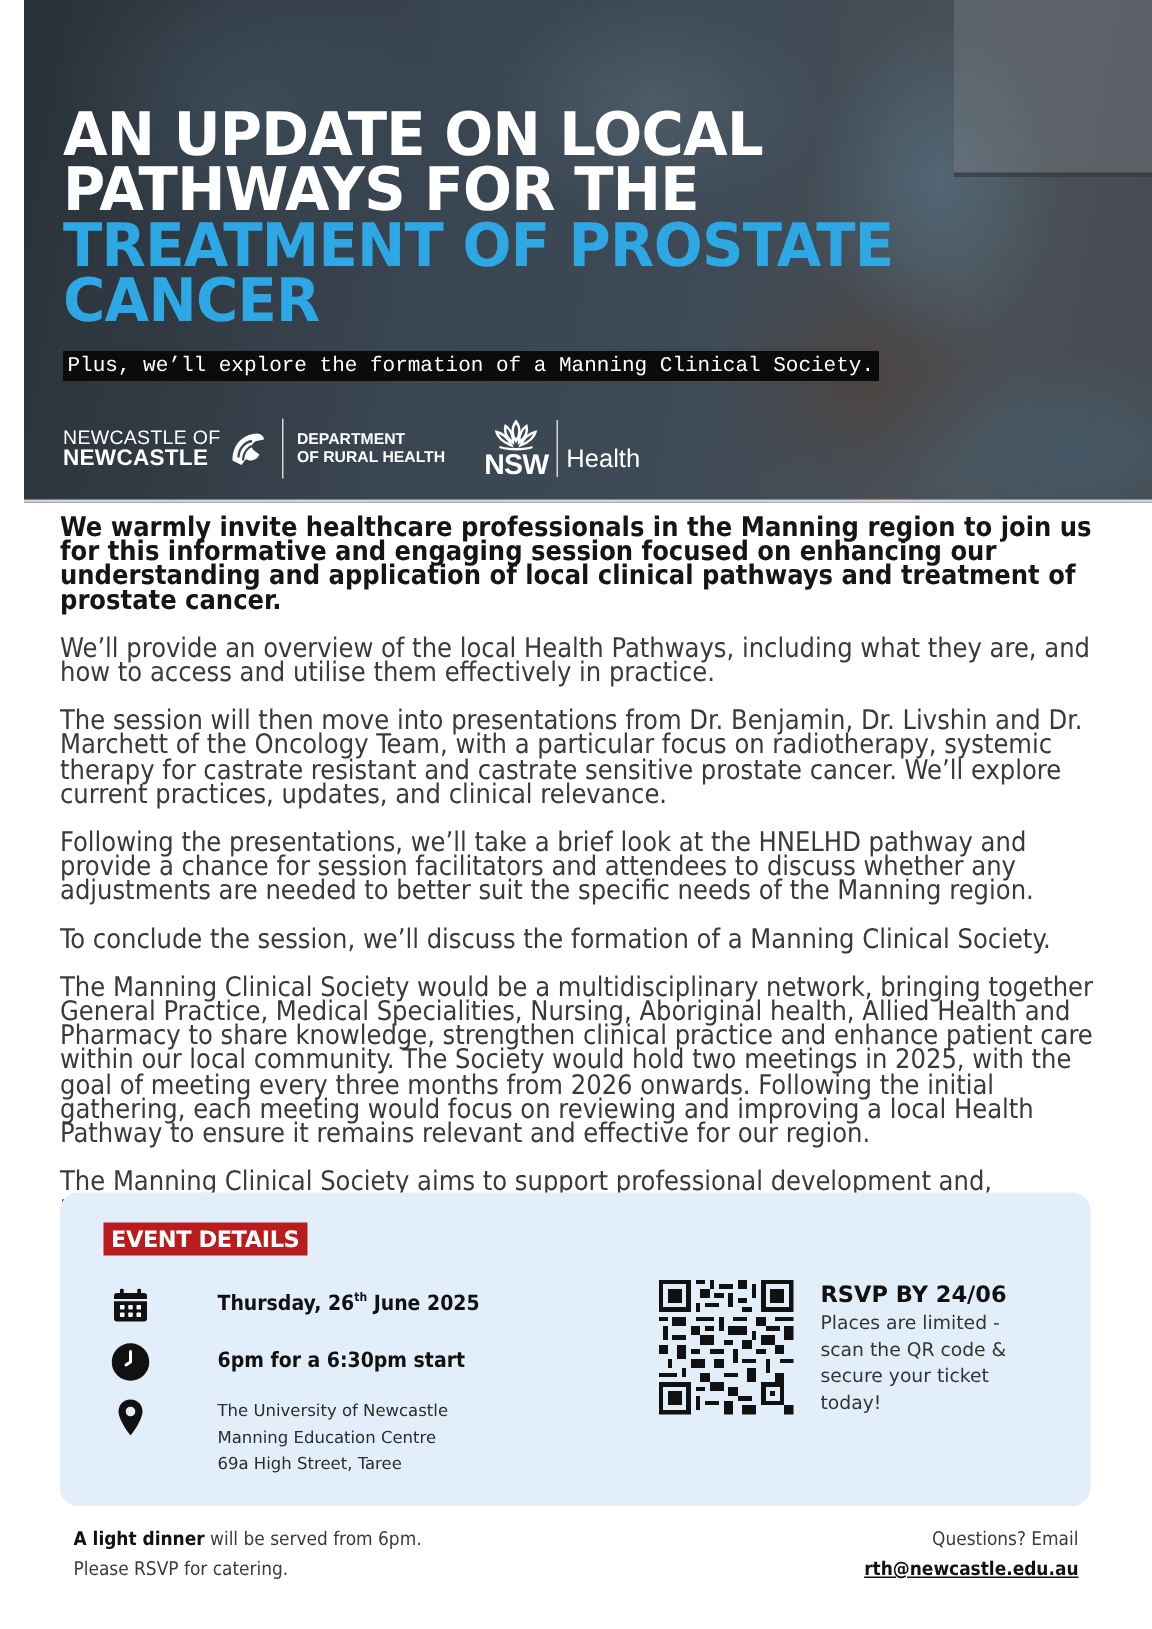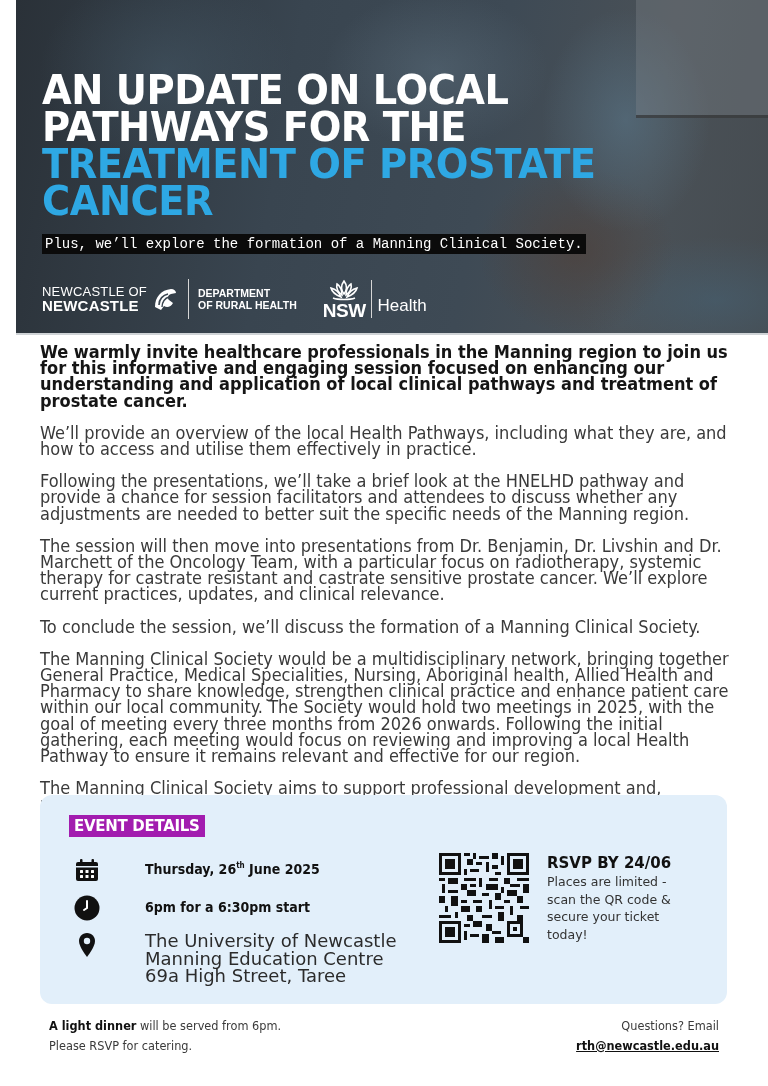--- a/index.html
+++ b/index.html
@@ -57,30 +57,30 @@
   .health { font-family: "Liberation Sans", sans-serif; font-size: 17px; margin-top: 14px; }
 
   
   .body { position: absolute; left: 40px; top: 344px; width: 690px; font-size: 18px; line-height: 16.2px; color: #3a3a3a; }
   .body p { margin-bottom: 16px; }
   .body p.lead { font-weight: bold; color: #151515; }
 
   
   .card { position: absolute; left: 40px; top: 795px; width: 687px; height: 209px; background: #e2effa; border-radius: 12px; }
   .ev-head {
-    position: absolute; left: 29px; top: 20px; background: #a21caf; color: #fff;
+    position: absolute; left: 29px; top: 20px; background: #b91c1c; color: #fff;
     font-family: "DejaVu Sans", sans-serif; font-weight: bold; font-size: 15px; line-height: 22px; padding: 0 5px;
     letter-spacing: -0.3px;
   }
   .ev-row { position: absolute; left: 34px; display: flex; align-items: flex-start; gap: 36px; }
   .ev-icon { width: 26px; height: 26px; display: flex; align-items: center; justify-content: center; margin-right: 9px; }
   .ev-text { font-size: 14px; line-height: 17.5px; color: #111; }
   .ev-text.bold { font-weight: bold; }
   .ev-text sup { font-size: 8px; vertical-align: 6px; line-height: 0; }
-  .ev-text.addr { font-weight: normal; color: #2b2b2b; font-family: "DejaVu Sans", sans-serif; font-size: 18px; }
+  .ev-text.addr { font-weight: normal; color: #2b2b2b; font-family: "DejaVu Sans", sans-serif; font-size: 11px; }
 
   .qr { position: absolute; left: 399px; top: 58px; width: 90px; height: 90px; }
   .rsvp { position: absolute; left: 507px; top: 58px; width: 170px; }
   .rsvp-title { font-family: "DejaVu Sans", sans-serif; font-weight: bold; font-size: 15px; line-height: 20px; color: #111; }
   .rsvp-text { font-family: "DejaVu Sans", sans-serif; font-size: 12.5px; line-height: 17.5px; color: #333; }
 
   
   .foot-left { position: absolute; left: 49px; top: 1016px; font-size: 12.6px; line-height: 20px; color: #3a3a3a; }
   .foot-left b { color: #111; }
   .foot-right { position: absolute; right: 49px; top: 1016px; text-align: right; font-size: 12.6px; line-height: 20px; color: #3a3a3a; }
@@ -136,22 +136,22 @@
       <span class="health">Health</span>
     </div>
   </div>
 
   <div class="bottom-line"></div>
 </div>
 
 <div class="body">
   <p class="lead">We warmly invite healthcare professionals in the Manning region to join us for this informative and engaging session focused on enhancing our understanding and application of local clinical pathways and treatment of prostate cancer.</p>
   <p>We’ll provide an overview of the local Health Pathways, including what they are, and how to access and utilise them effectively in practice.</p>
+  <p>The session will then move into presentations from Dr. Benjamin, Dr. Livshin and Dr. Marchett of the Oncology Team, with a particular focus on radiotherapy, systemic therapy for castrate resistant and castrate sensitive prostate cancer. We’ll explore current practices, updates, and clinical relevance.</p>
   <p>Following the presentations, we’ll take a brief look at the HNELHD pathway and provide a chance for session facilitators and attendees to discuss whether any adjustments are needed to better suit the specific needs of the Manning region.</p>
-  <p>The session will then move into presentations from Dr. Benjamin, Dr. Livshin and Dr. Marchett of the Oncology Team, with a particular focus on radiotherapy, systemic therapy for castrate resistant and castrate sensitive prostate cancer. We’ll explore current practices, updates, and clinical relevance.</p>
   <p>To conclude the session, we’ll discuss the formation of a Manning Clinical Society.</p>
   <p>The Manning Clinical Society would be a multidisciplinary network, bringing together General Practice, Medical Specialities, Nursing, Aboriginal health, Allied Health and Pharmacy to share knowledge, strengthen clinical practice and enhance patient care within our local community. The Society would hold two meetings in 2025, with the goal of meeting every three months from 2026 onwards. Following the initial gathering, each meeting would focus on reviewing and improving a local Health Pathway to ensure it remains relevant and effective for our region.</p>
   <p>The Manning Clinical Society aims to support professional development and, ultimately, improve health outcomes in our community. The expertise and involvement of our healthcare community will be vital in shaping this initiative.</p>
 </div>
 
 <div class="card">
   <div class="ev-head">EVENT DETAILS</div>
 
   <div class="ev-row" style="top:62px;">
     <div class="ev-icon">

